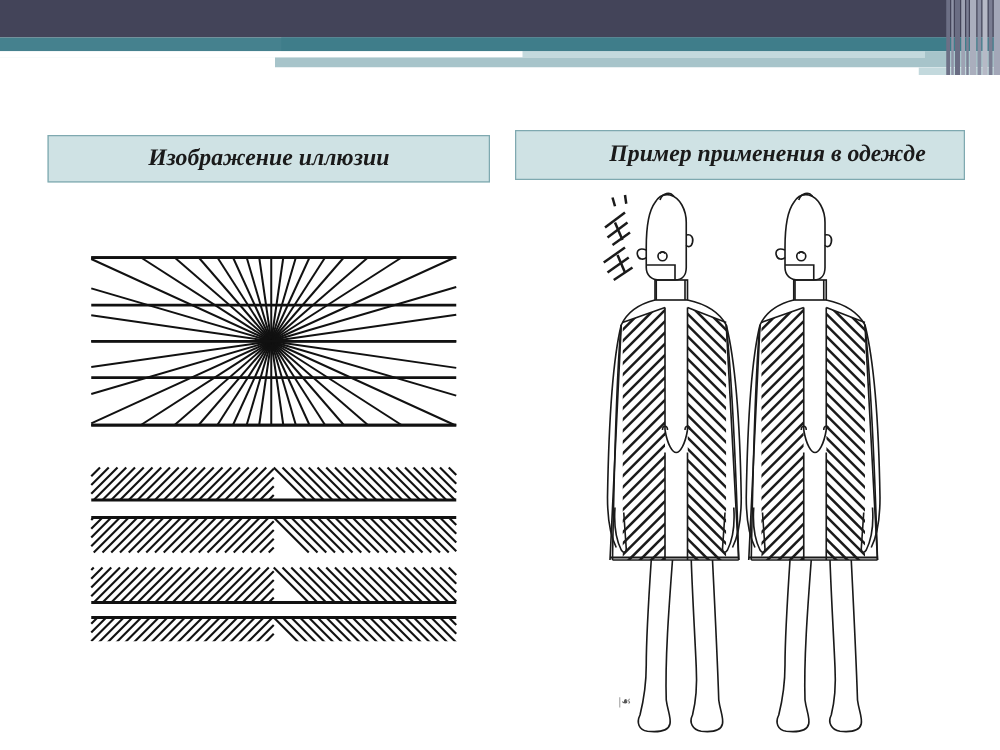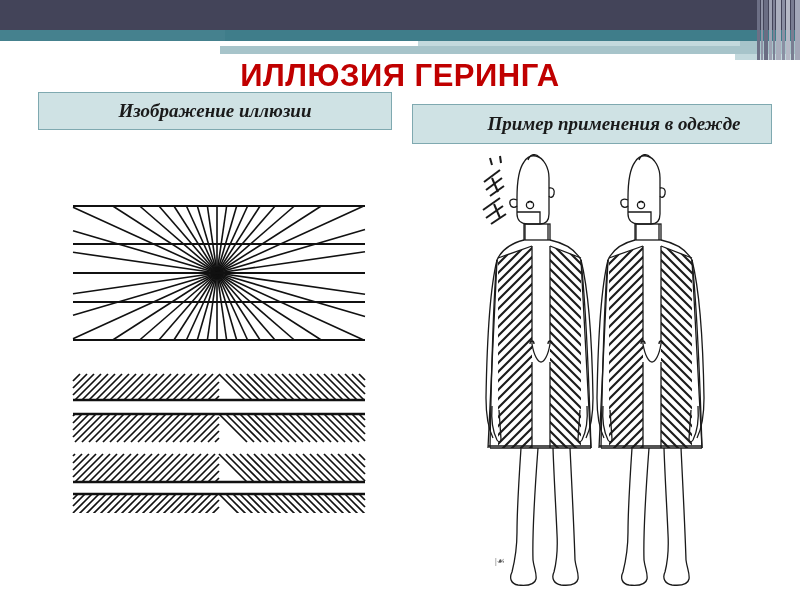--- a/index.html
+++ b/index.html
@@ -46,21 +46,21 @@
     position:absolute;
     background:#cfe2e4;
     border:1px solid #7fa9b0;
     display:flex;align-items:center;justify-content:center;
     font-family:"Liberation Serif", serif;
     font-weight:bold;font-style:italic;
     color:#1a1a1a;
     font-size:19px;
     box-sizing:border-box;
   }
-  #capbox-left{left:38px;top:92px;width:354px;height:38px;}
+  #capbox-left{left:38px;top:108px;width:354px;height:38px;}
   #capbox-right{left:412px;top:104px;width:360px;height:40px;padding-left:44px;}
 
   
   #illusion{position:absolute;left:65px;top:198px;width:325px;height:315px;}
   #illusion svg{display:block;}
 
   
   #fashion{position:absolute;left:478px;top:148px;width:232px;height:448px;}
   #fashion svg{display:block;}
 
@@ -93,21 +93,20 @@
         <div class="vs" style="left: 14px; width: 3px; background: rgb(158, 162, 179);"></div>
         <div class="vs" style="left: 18px; width: 2px; background: rgb(125, 128, 149);"></div>
         <div class="vs" style="left: 21px; width: 5px; background: rgb(170, 174, 189);"></div>
         <div class="vs" style="left: 27px; width: 3px; background: rgb(139, 143, 163);"></div>
         <div class="vs" style="left: 31px; width: 4px; background: rgb(182, 185, 198);"></div>
         <div class="vs" style="left: 36px; width: 3px; background: rgb(122, 125, 146);"></div>
         <div class="vs" style="left: 40px; width: 5px; background: rgb(163, 167, 184);"></div>
       </div>
   </div>
 
-  <div class="title">ИЛЛЮЗИЯ ГЕРИНГА</div>
 
   <div class="capbox" id="capbox-left">
     <span>Изображение иллюзии</span>
   </div>
   <div class="capbox" id="capbox-right">
     <span>Пример применения в одежде</span>
   </div>
 
   <div id="illusion">
     <svg width="325" height="315" viewBox="0 0 325 315" xmlns="http://www.w3.org/2000/svg">

